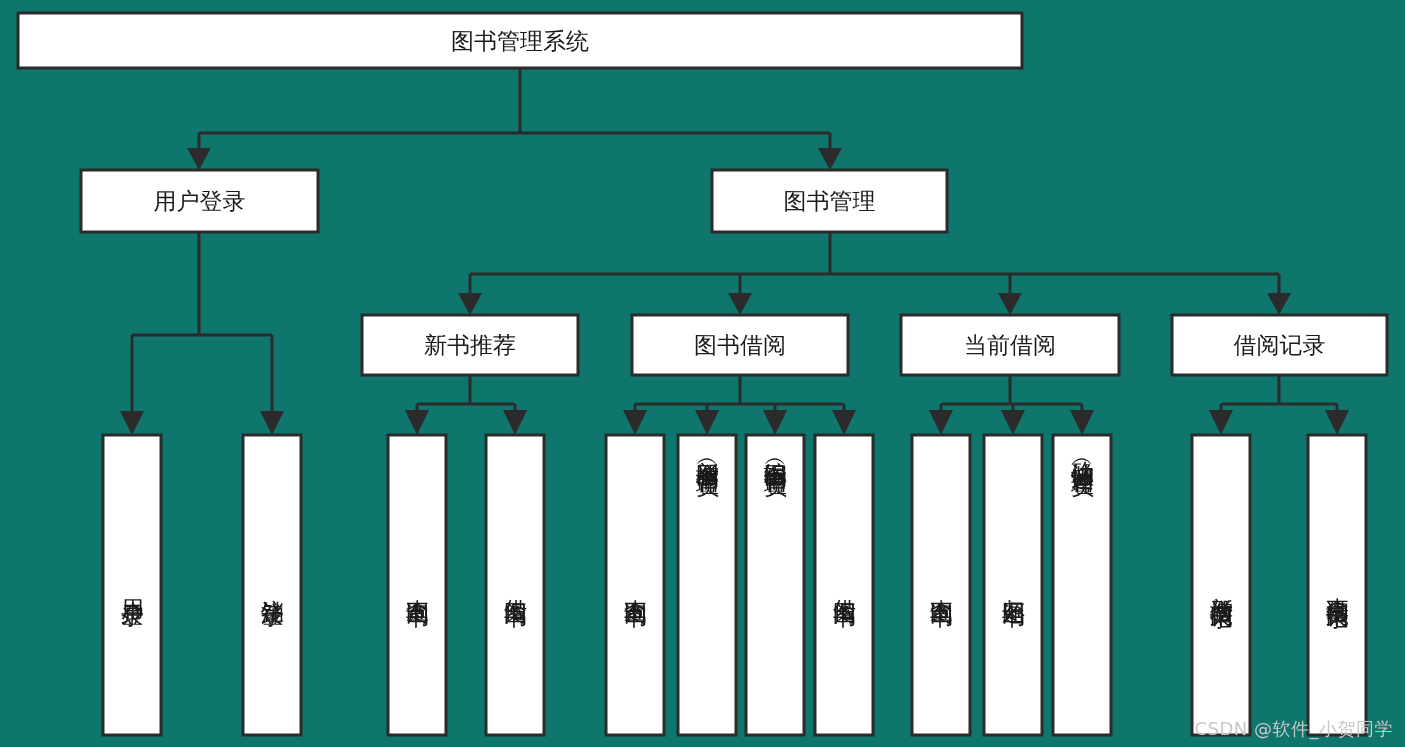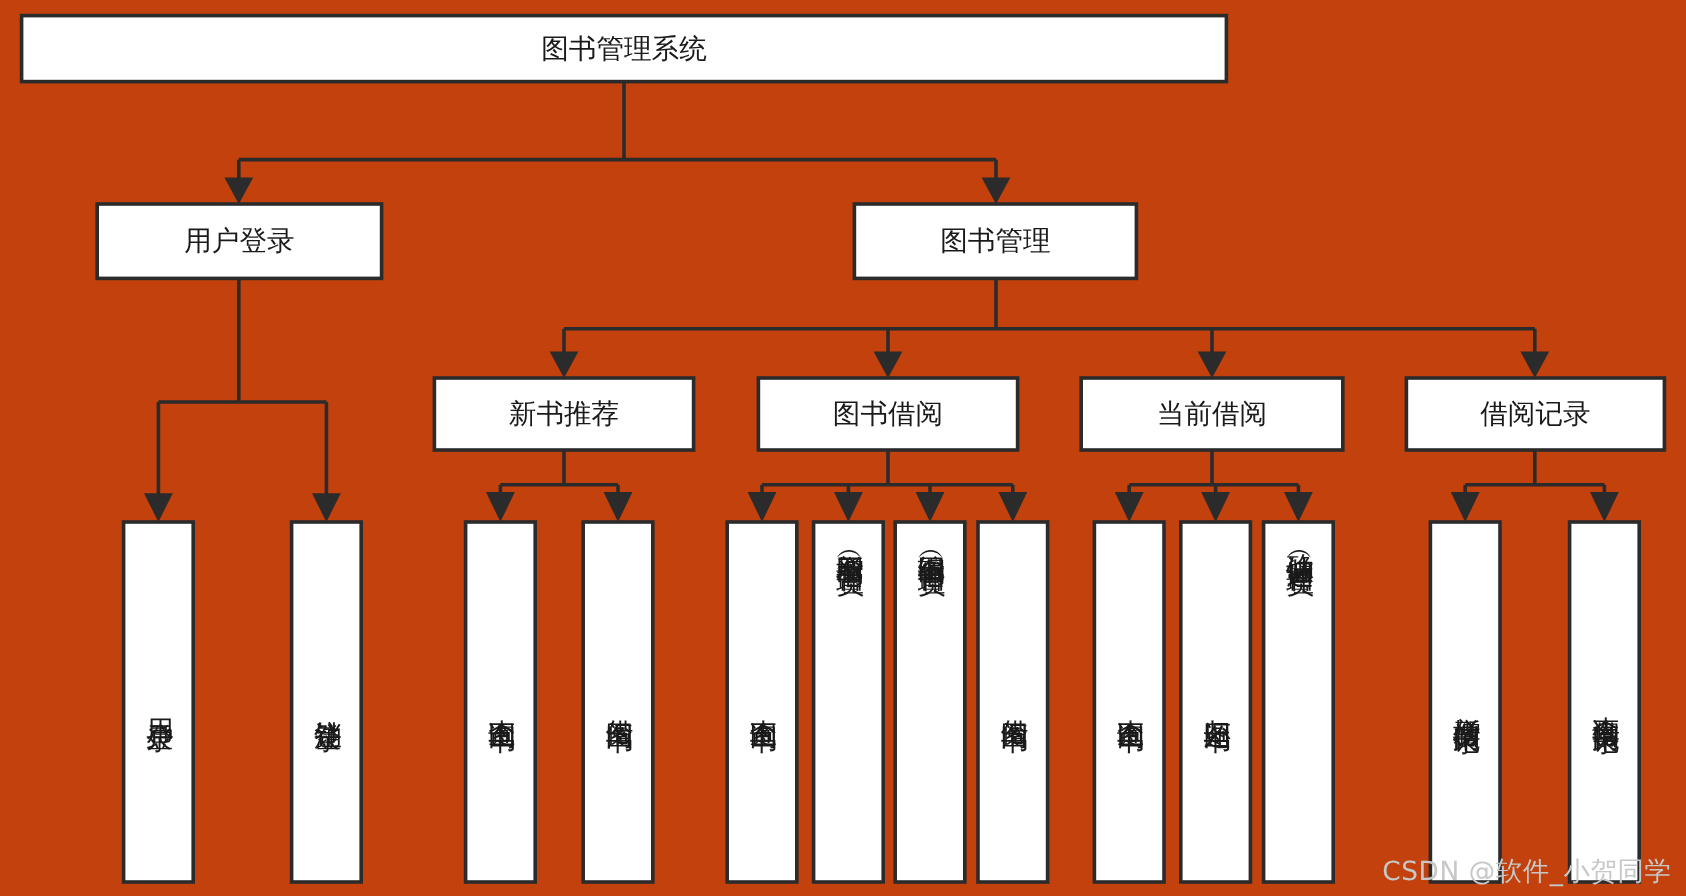--- a/index.html
+++ b/index.html
@@ -8,21 +8,21 @@
     padding: 0;
     background: #ffffff;
   }
   body {
     font-family: "DejaVu Sans", "Liberation Sans", sans-serif;
   }
   #diagram-root {
     position: relative;
     width: 1405px;
     height: 747px;
-    background: #c2410c;
+    background: #0f766e;
     overflow: hidden;
   }
   svg.flowchart {
     display: block;
     width: 1405px;
     height: 747px;
   }
   .node-box {
     fill: #ffffff;
     stroke: #2b2b2b;
@@ -60,21 +60,21 @@
     line-height: 1.12;
     letter-spacing: 2px;
     color: #1a1a1a;
     white-space: nowrap;
   }
   .watermark {
     position: absolute;
     right: 12px;
     bottom: 6px;
     font-family: "DejaVu Sans", "Liberation Sans", sans-serif;
-    font-size: 22px;
+    font-size: 18px;
     color: #c7c7c7;
     letter-spacing: 0.5px;
     white-space: nowrap;
     user-select: none;
   }
 </style>
 </head>
 <body>
 
 <div id="diagram-root">

